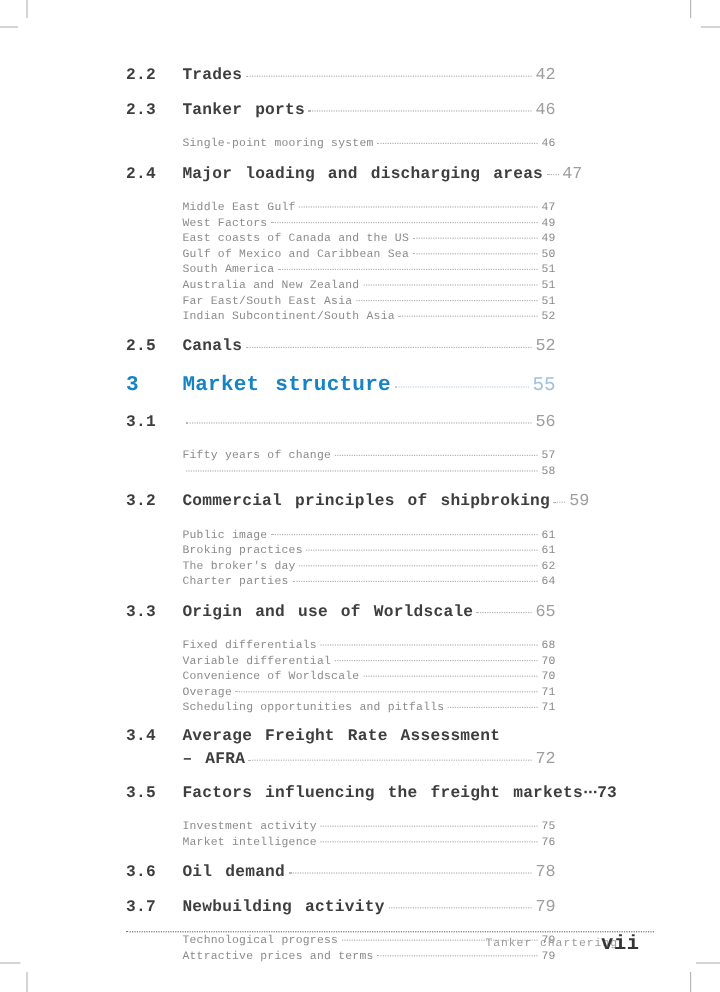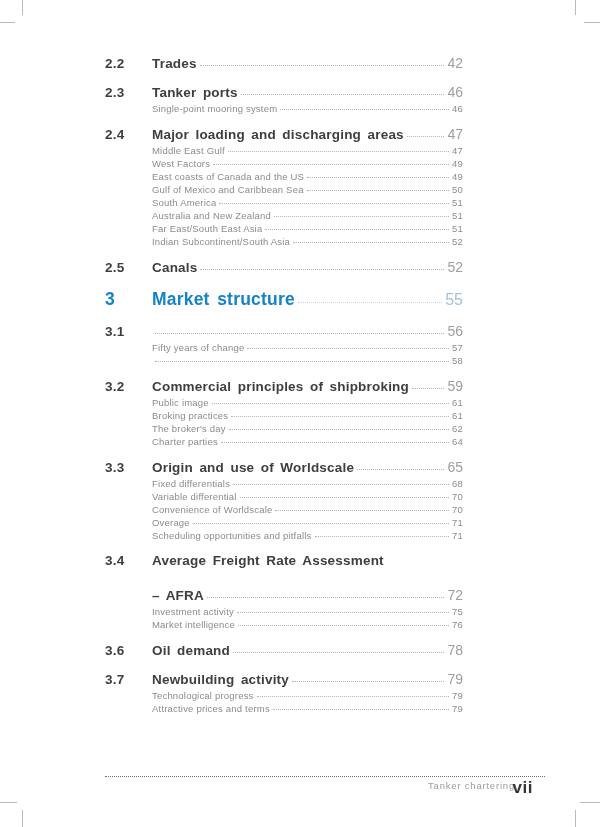--- a/index.html
+++ b/index.html
@@ -1,21 +1,21 @@
 <!DOCTYPE html>
 <html><head>
 <meta charset="utf-8">
 <style>
   html,body{margin:0;padding:0;background:#fff;}
   #page{
     position:relative;
     width:600px;height:827px;
     background:#ffffff;
     overflow:hidden;
-    font-family:Liberation Sans, sans-serif;
+    font-family:Liberation Mono, monospace;
     box-sizing:border-box;
   }
   
   .crop{position:absolute;background:#b9b9bb;}
   .crop.tl-v{left:22px;top:0;width:1px;height:15px;}
   .crop.tl-h{left:0;top:22px;width:15px;height:1px;}
   .crop.tr-v{left:575px;top:0;width:1px;height:15px;}
   .crop.tr-h{left:584px;top:22px;width:16px;height:1px;}
   .crop.bl-h{left:0;top:802px;width:17px;height:1px;}
   .crop.bl-v{left:22px;top:810px;width:1px;height:17px;}
@@ -44,21 +44,21 @@
     letter-spacing:0;word-spacing:0;
   }
   .sub{
     margin-top:0;
     color:#8b8b8d;
     font-size:9.5px;
     line-height:13px;
     letter-spacing:.2px;
   }
   .sub .pg{color:#8b8b8d;font-size:9.5px;}
-  .row.sec + .row.sub, .row.chapter + .row.sub{margin-top:0;}
+  .row.sec + .row.sub, .row.chapter + .row.sub{margin-top:11px;}
 
   .chapter{
     margin-top:10px;
     font-weight:bold;
     color:#1583c5;
     font-size:17.5px;
     line-height:24px;
     word-spacing:2.5px;
     letter-spacing:.2px;
   }
@@ -71,21 +71,21 @@
     flex:1 1 auto;
     min-width:10px;
     border-bottom:1px dotted #b5b5b7;
     margin:0 3px;
     transform:translateY(-2px);
   }
   .chapter .leader{border-bottom-color:#bdd2e2;}
   .boldpg .leader{border-bottom:2px dotted #3e3e40;margin:0 1px;transform:translateY(-3px);}
   .boldpg .pg{font-weight:bold;color:#3e3e40;font-size:13.5px;}
   .wrap1{margin-bottom:0;}
-  .wrap2{margin-top:16px;}
+  .wrap2{margin-top:0;}
 
   
   .footer{position:absolute;left:105px;top:776px;width:440px;}
   .footer-rule{border-top:1px dotted #6e6e70;height:0;}
   .footer-line{position:relative;height:15px;}
   .footer-center{
     position:absolute;left:0;right:30px;text-align:right;top:3px;
     color:#9b9b9d;font-size:9.5px;letter-spacing:.8px;
   }
   .footer-page{
@@ -277,20 +277,26 @@
       <div class="row sec wrap1">
         <span class="num">3.4</span>
         <span class="title">Average Freight Rate Assessment</span>
       </div>
       <div class="row sec wrap2">
         <span class="num"></span>
         <span class="title">– AFRA</span>
         <span class="leader"></span>
         <span class="pg">72</span>
       </div>
+      <div class="row sec boldpg">
+        <span class="num">3.5</span>
+        <span class="title">Factors influencing the freight markets</span>
+        <span class="leader"></span>
+        <span class="pg">73</span>
+      </div>
       <div class="row sub">
         <span class="num"></span>
         <span class="title">Investment activity</span>
         <span class="leader"></span>
         <span class="pg">75</span>
       </div>
       <div class="row sub">
         <span class="num"></span>
         <span class="title">Market intelligence</span>
         <span class="leader"></span>

